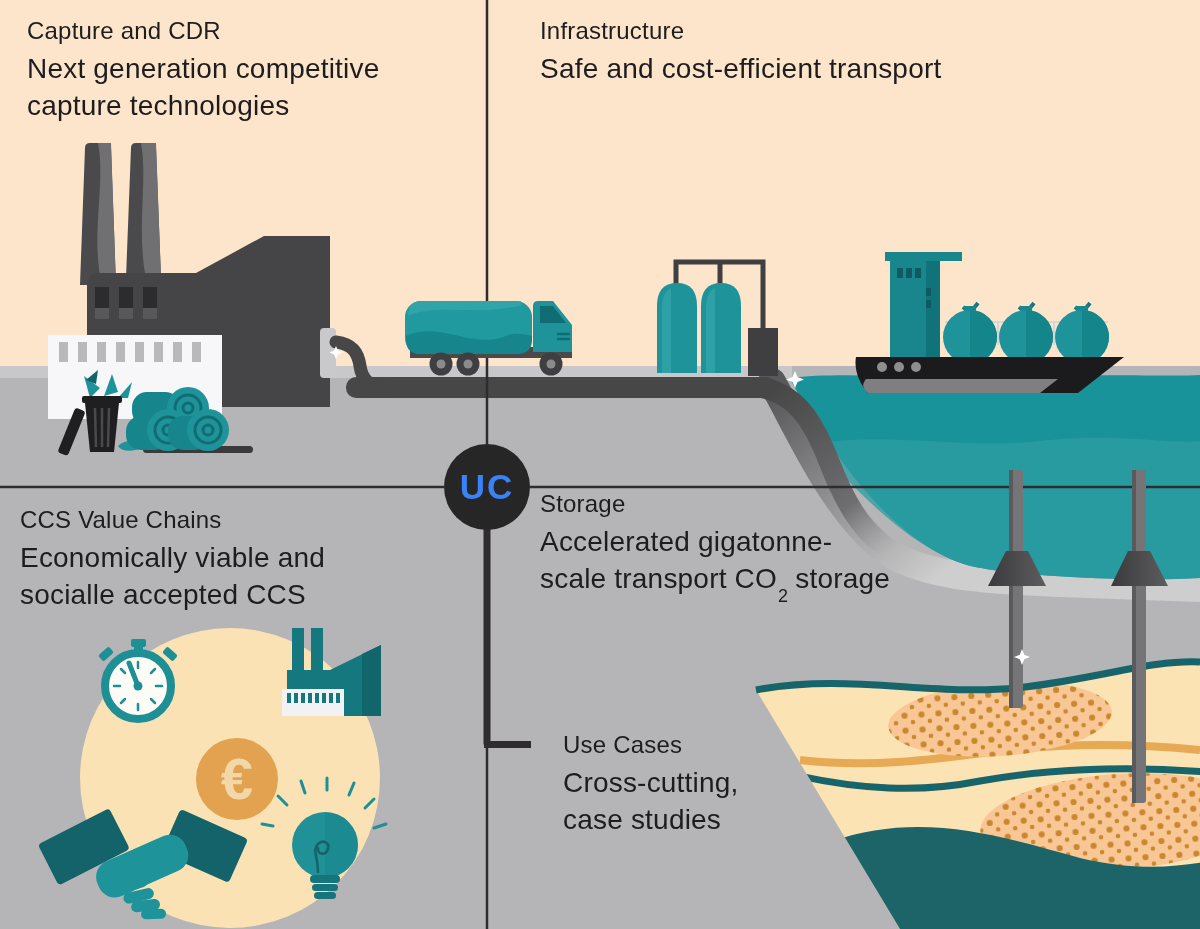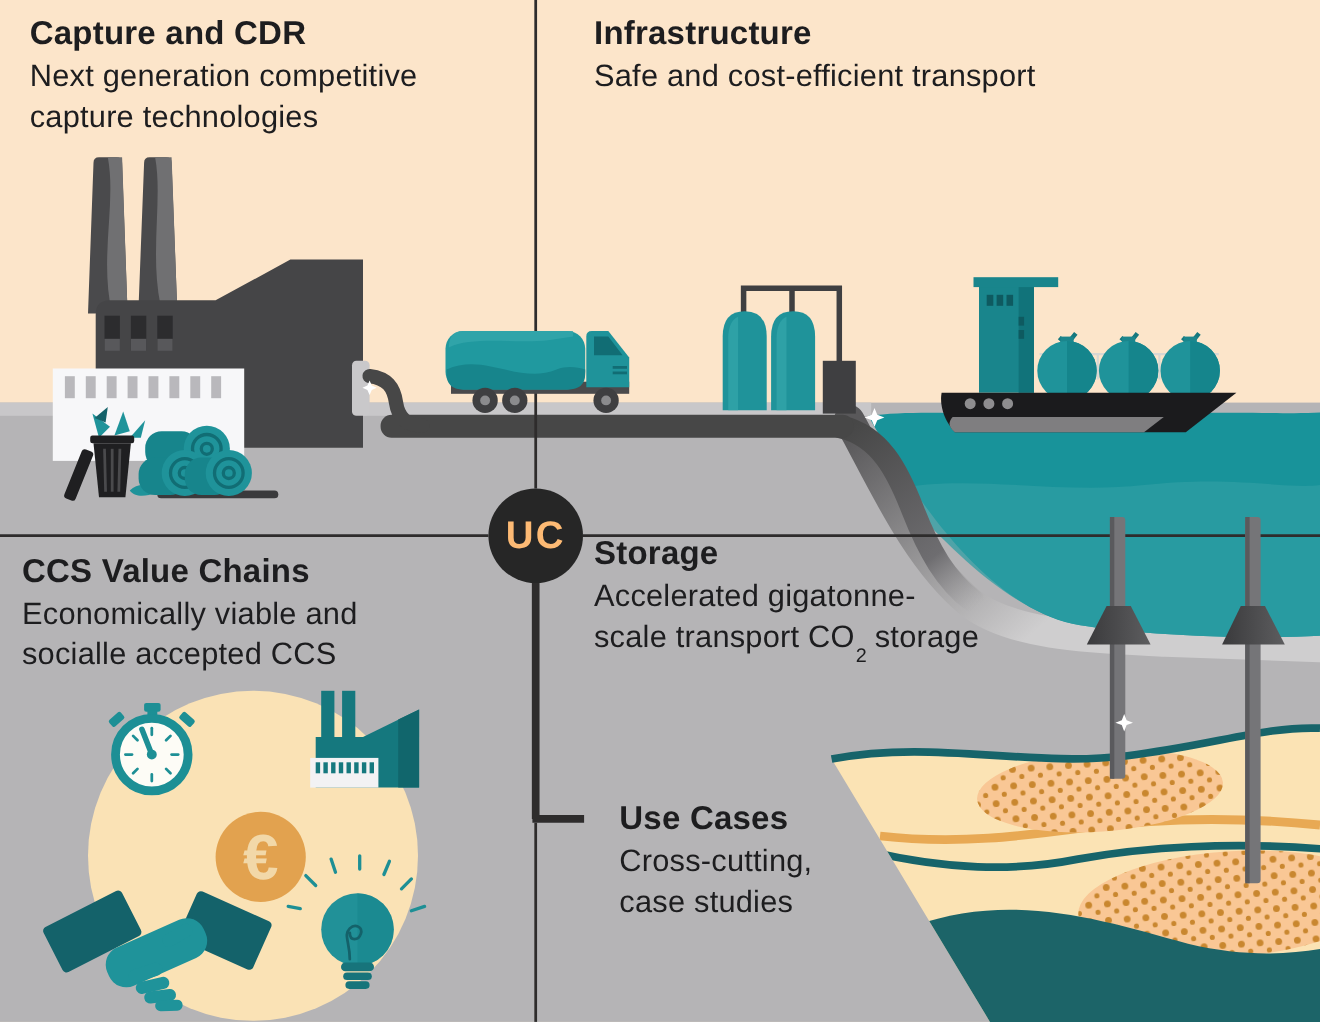--- a/index.html
+++ b/index.html
@@ -3,27 +3,27 @@
 <meta charset="utf-8">
 <style>
   html,body{margin:0;padding:0;background:#888;}
   .canvas{
     position:relative;width:1200px;height:929px;overflow:hidden;
     font-family:"Liberation Sans",sans-serif;color:#1d1d1f;
     background:#fce5ca;
   }
   .canvas svg.bg{position:absolute;left:0;top:0;}
   .txt{position:absolute;z-index:30;}
-  .txt .title{font-weight:700;font-size:30px;line-height:38px;letter-spacing:.2px;}
+  .txt .title{font-weight:400;font-size:24px;line-height:38px;letter-spacing:.2px;}
   .txt .body{font-size:28px;line-height:37px;letter-spacing:.2px;}
   .txt .body sub{font-size:18px;line-height:0;position:relative;top:7px;left:1px;}
   .uc-badge{
     position:absolute;z-index:40;left:444px;top:444px;width:86px;height:86px;
     background:#262626;border-radius:50%;display:flex;align-items:center;justify-content:center;
-    color:#fdba74;font-weight:700;font-size:35px;letter-spacing:2px;
+    color:#3b82f6;font-weight:700;font-size:35px;letter-spacing:2px;
   }
 </style>
 </head>
 <body>
 
 <div class="canvas">
 
 <svg class="bg" width="1200" height="929" viewBox="0 0 1200 929">
   <defs>
     <linearGradient id="slopeGrad" x1="780" y1="390" x2="940" y2="575" gradientUnits="userSpaceOnUse">

